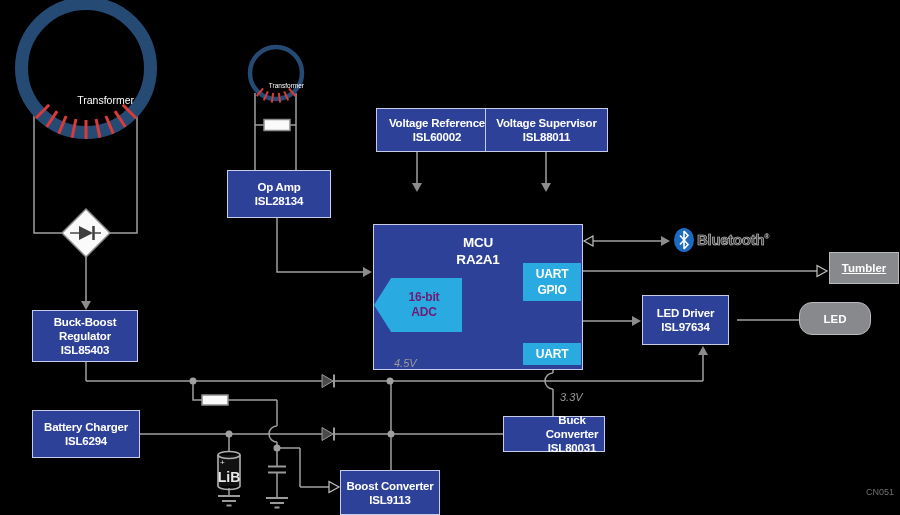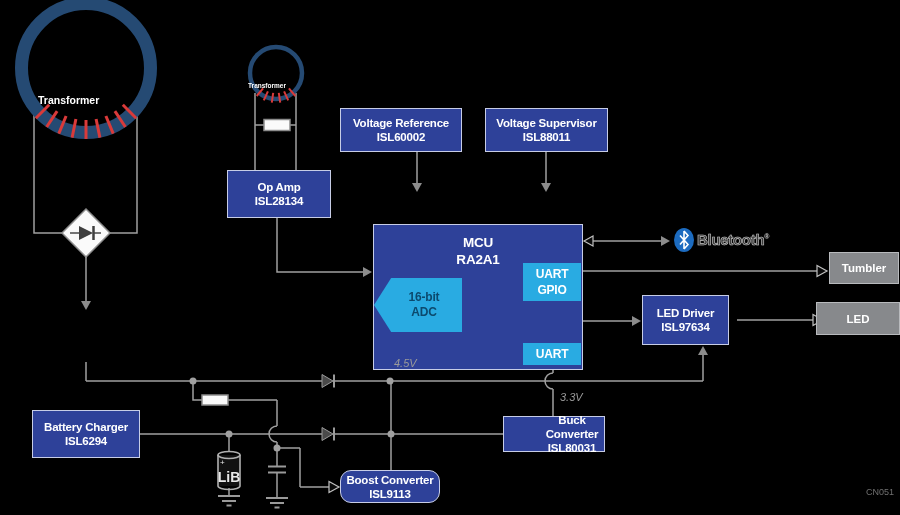--- a/index.html
+++ b/index.html
@@ -29,38 +29,38 @@
   .dot{fill:var(--wire);}
   .arrow-filled{fill:#8c8c8c;stroke:none;}
   .arrow-hollow{fill:#0a0a0a;stroke:#c0c0c0;stroke-width:1.2;}
   .ring{fill:none;stroke:var(--ring-navy);}
   .tick{stroke:var(--tick-red);}
   .whitepart{fill:#fafafa;stroke:#8c8c8c;stroke-width:1.5;}
   .diode{fill:#4a4a4a;stroke:#9a9a9a;stroke-width:1;}
   .diodebar{stroke:#9a9a9a;stroke-width:2;fill:none;}
   .symline{stroke:#b0b0b0;stroke-width:1.6;fill:none;}
   .net-label{color:#9a9a9a;font-size:11px;font-style:italic;z-index:6;}
-  .tx-label{color:#fff;font-weight:bold;text-align:left;z-index:4;}
+  .tx-label{color:#fff;font-weight:normal;text-align:right;z-index:4;}
   #bt-oval{left:674px;top:228px;width:20px;height:24px;background:var(--bluetooth-blue);
            border-radius:50%;z-index:6;display:flex;align-items:center;justify-content:center;}
   #bt-word{left:697px;top:231px;font-size:15px;font-weight:bold;color:#3a3a3a;
            -webkit-text-stroke:.6px #c4c4c4;text-shadow:0 0 1px rgba(255,255,255,.35);
            z-index:6;letter-spacing:-.3px;}
   #bt-reg{font-size:7px;color:#bdbdbd;-webkit-text-stroke:0;vertical-align:super;}
   #battery-plus{left:220px;top:458px;width:10px;color:#e8e8e8;font-size:8px;z-index:6;}
   #battery-label{left:217px;top:469px;width:24px;text-align:center;color:#e8e8e8;
                  font-size:14px;font-weight:bold;z-index:6;}
   #figure-id{left:866px;top:487px;font-size:9px;color:#707070;z-index:6;}
   
   #mcu{justify-content:flex-start;padding-top:9px;font-size:13.5px;line-height:17px;margin-top:32px;}
   #adc{left:0;top:53px;width:88px;height:54px;background:var(--accent-cyan);
        clip-path:polygon(0 50%,19.5% 0,100% 0,100% 100%,19.5% 100%);
        position:absolute;display:flex;flex-direction:column;align-items:center;
        justify-content:center;padding-left:12px;box-sizing:border-box;
-       font-size:12px;line-height:15px;font-weight:bold;color:#0c4a6e;}
+       font-size:12px;line-height:15px;font-weight:bold;color:#701a75;}
   .mcu-port{position:absolute;left:149px;width:58px;height:22px;}
 </style>
 </head>
 <body>
 
 <div id="stage">
 
   <svg class="layer" width="900" height="515" viewBox="0 0 900 515">
 
     <g>
@@ -185,21 +185,21 @@
 
 
   <div class="abs tx-label" style="left:38px;top:94px;width:96px;font-size:10.5px;">Transformer</div>
   <div class="abs tx-label" style="left:248px;top:82px;width:56px;font-size:6.5px;">Transformer</div>
 
   <div class="abs block" style="left:227px;top:170px;width:104px;height:48px;">
     <span>Op Amp</span>
     <span>ISL28134</span>
   </div>
 
-  <div class="abs block" style="left:340px;top:108px;width:122px;height:44px;">
+  <div class="abs block" style="left:376px;top:108px;width:122px;height:44px;">
     <span>Voltage Reference</span>
     <span>ISL60002</span>
   </div>
 
   <div class="abs block" style="left:485px;top:108px;width:123px;height:44px;">
     <span>Voltage Supervisor</span>
     <span>ISL88011</span>
   </div>
 
   <div class="abs block" id="mcu" style="left:373px;top:192px;width:210px;height:146px;">
@@ -216,40 +216,45 @@
 
   <div class="abs" id="bt-oval">
     <svg width="20" height="24" viewBox="0 0 20 24">
       <path d="M10,3 L10,21 M10,3 L14,7.5 L6,16.5 M10,21 L14,16.5 L6,7.5" stroke="#fff" stroke-width="1.6" fill="none"></path>
     </svg>
   </div>
   <div class="abs" id="bt-word">
     <span>Bluetooth</span><span id="bt-reg">®</span>
   </div>
 
-  <div class="abs grayblock" style="left:829px;top:252px;width:70px;height:32px;">Tumbler</div>
-  <div class="abs grayblock" style="left:816px;top:302px;width:84px;height:33px;">LED</div>
+  <div class="abs grayblock" style="left:829px;top:252px;width:70px;height:32px;text-decoration:underline;">Tumbler</div>
+  <div class="abs grayblock" style="left:799px;top:302px;width:72px;height:33px;border-radius:13px;">LED</div>
 
   <div class="abs block" style="left:642px;top:295px;width:87px;height:50px;">
     <span>LED Driver</span>
     <span>ISL97634</span>
   </div>
 
+  <div class="abs block" style="left:32px;top:310px;width:106px;height:52px;">
+    <span>Buck-Boost</span>
+    <span>Regulator</span>
+    <span>ISL85403</span>
+  </div>
 
   <div class="abs block" style="left:32px;top:410px;width:108px;height:48px;">
     <span>Battery Charger</span>
     <span>ISL6294</span>
   </div>
 
   <div class="abs block" style="left:503px;top:416px;width:102px;height:36px;padding-left:36px;">
     <span>Buck Converter</span>
     <span>ISL80031</span>
   </div>
 
-  <div class="abs block" style="left:340px;top:470px;width:100px;height:33px;border-radius:11px;">
+  <div class="abs block" style="left:340px;top:470px;width:100px;height:45px;">
     <span>Boost Converter</span>
     <span>ISL9113</span>
   </div>
 
   <div class="abs net-label" style="left:394px;top:357px;">4.5V</div>
   <div class="abs net-label" style="left:560px;top:391px;">3.3V</div>
 
   <div class="abs" id="battery-plus">+</div>
   <div class="abs" id="battery-label">LiB</div>
 

